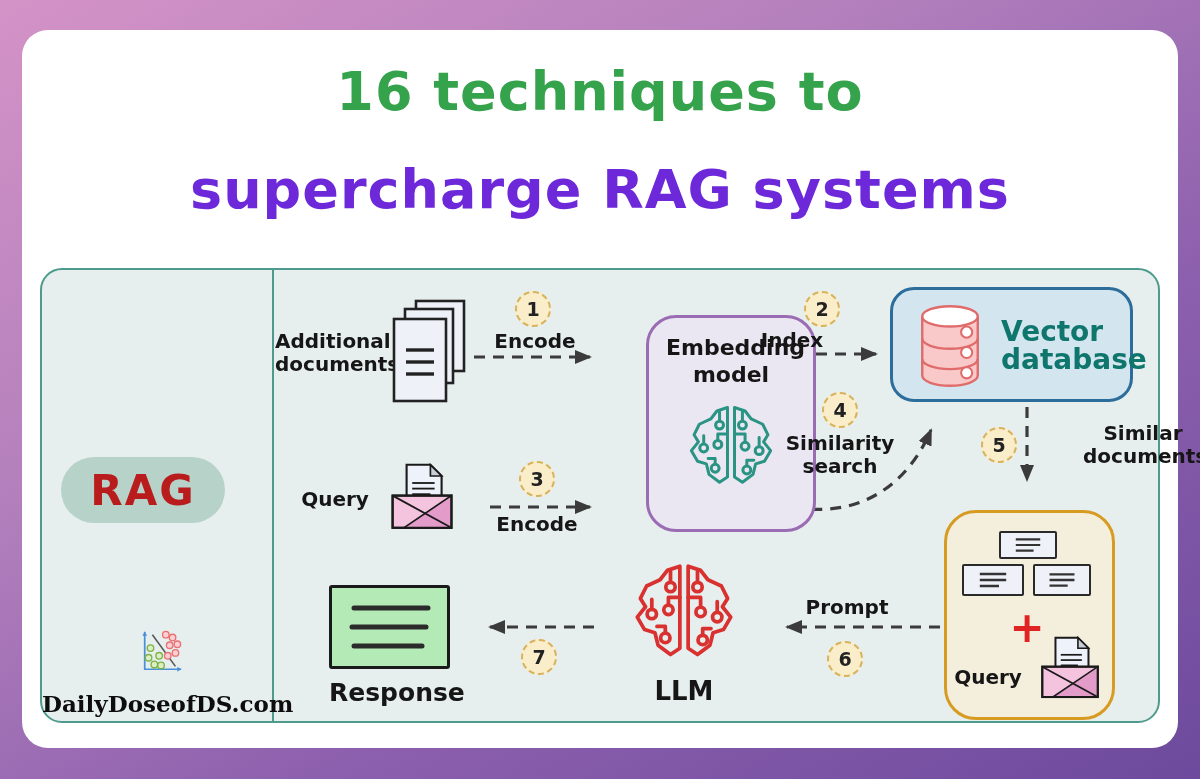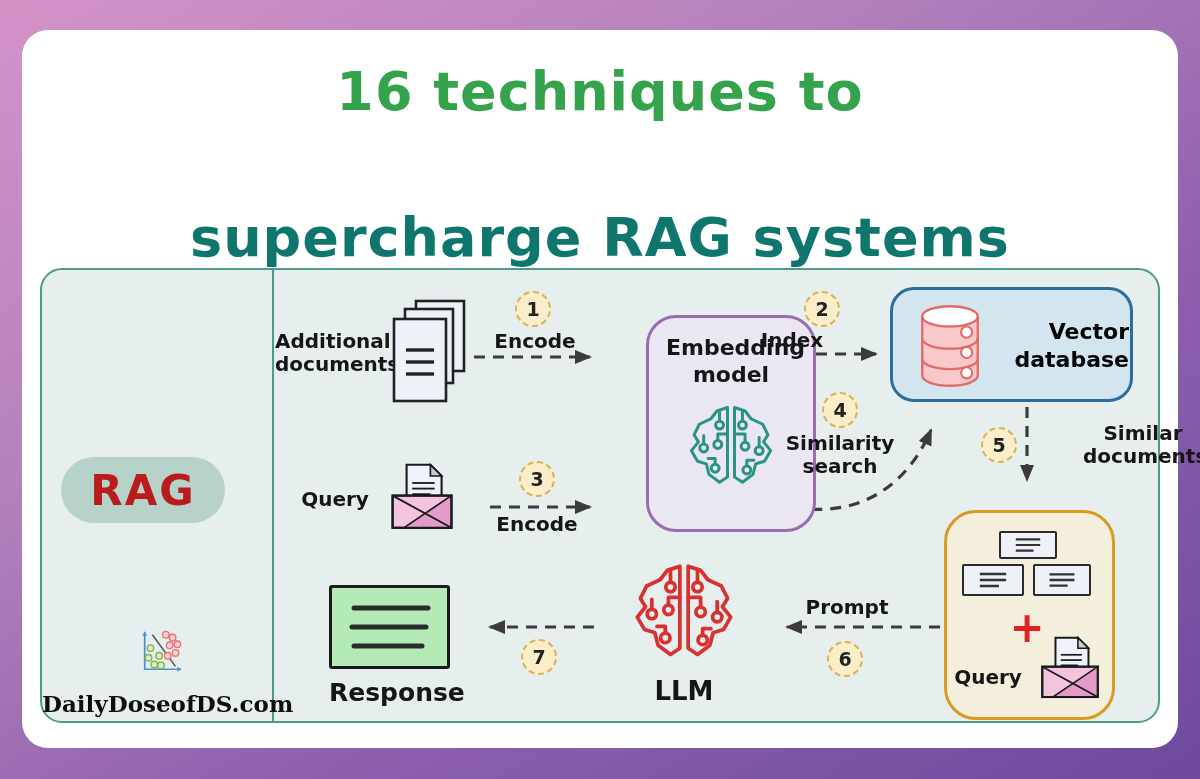--- a/index.html
+++ b/index.html
@@ -39,22 +39,22 @@
   .nodebox{position:absolute;box-sizing:border-box;}
   .embedding{
     left:563px;top:45px;width:170px;height:217px;border-radius:30px;
     background:#ebe7f2;border:3px solid #9a6cb4;text-align:center;margin-left:41px;
   }
   .embedding .lbl{margin-top:16px;font-weight:700;font-size:22px;line-height:27px;color:#161616;}
   .vectordb{
     left:848px;top:17px;width:243px;height:115px;border-radius:24px;
     background:#d3e5ef;border:3px solid #2c6d9c;
   }
-  .vectordb .lbl{position:absolute;left:108px;top:28px;width:128px;text-align:right;
-    font-weight:700;font-size:22px;line-height:28px;color:#000000;}
+  .vectordb .lbl{position:absolute;left:108px;top:28px;width:128px;text-align:left;
+    font-weight:700;font-size:28px;line-height:28px;color:#0f766e;}
   .context{
     left:902px;top:240px;width:171px;height:210px;border-radius:32px;
     background:#f4eedd;border:3px solid #d79b22;
   }
   .chunk{
     position:absolute;background:#eef2f8;border:2.5px solid #2a2a2a;border-radius:2px;
     display:flex;align-items:center;justify-content:center;box-sizing:border-box;
   }
   .plus{position:absolute;left:60px;top:94px;width:40px;text-align:center;
     font-size:42px;font-weight:900;color:#e02424;line-height:42px;}
@@ -75,21 +75,21 @@
     font-weight:700;font-size:23px;color:#0d0d0d;
   }
   .arrows{position:absolute;left:0;top:0;pointer-events:none;}
   svg{display:block;}
 </style>
 </head>
 <body>
 
 <div class="card">
   <div class="title-line t1" style="color:#35a24c;">16 techniques to</div>
-  <div class="title-line t2" style="color:#0f766e;margin-top:48px;">supercharge RAG systems</div>
+  <div class="title-line t2" style="color:#6d28d9;">supercharge RAG systems</div>
 
   <div class="panel">
     <div class="divider"></div>
 
     <div class="ragpill">
       <span>RAG</span>
     </div>
     <svg class="abs" style="left:96px;top:356px;" width="48" height="50" viewBox="0 0 50 52">
       <path d="M7 6 V45 H45" stroke="#4a90d9" stroke-width="1.8" fill="none"></path>
       <path d="M7 6 L4.5 10 H9.5 Z" fill="#4a90d9"></path>

